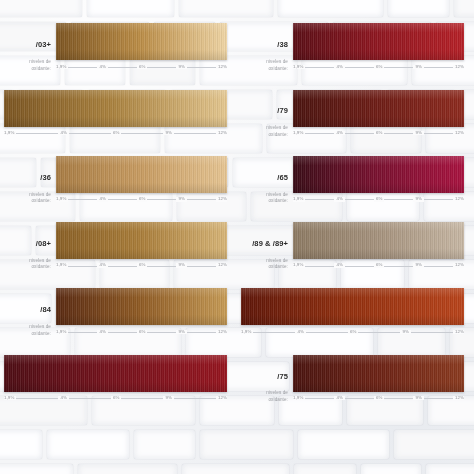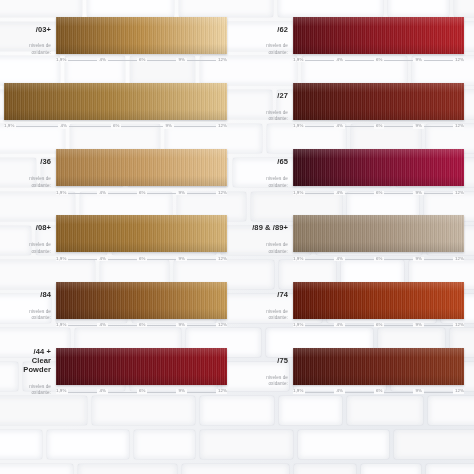--- a/index.html
+++ b/index.html
@@ -36,21 +36,21 @@
     display:grid;
     grid-template-columns:1fr 1fr;
     grid-template-rows:repeat(7,1fr);
     padding:6px 0 4px 0;
     box-sizing:border-box;
   }
 
   .swatch-row{
     position:relative;
     display:flex;
-    align-items:center;
+    align-items:flex-end;
     padding:0 10px 0 4px;
     box-sizing:border-box;
   }
 
   
   .row-labels{
     width:52px;
     flex:0 0 52px;
     text-align:right;
     padding-right:5px;
@@ -257,21 +257,21 @@
           <span class="tick first">1,9%</span>
           <span class="tick">4%</span>
           <span class="tick">6%</span>
           <span class="tick">9%</span>
           <span class="tick last">12%</span>
         </div>
       </div>
     </div>
     <div class="swatch-row">
       <div class="row-labels">
-        <div class="shade-code">/62</div>
+        <div class="shade-code">/38</div>
         <div class="oxidant-note">
           <div>niveles de</div>
           <div>oxidante:</div>
         </div>
       </div>
       <div class="row-main">
         <div class="swatch" style="background: linear-gradient(90deg, rgb(90, 15, 22) 0%, rgb(141, 22, 32) 48%, rgb(181, 32, 39) 100%);"></div>
         <div class="scale">
           <div class="scale-line"></div>
           <span class="tick first">1,9%</span>
@@ -290,21 +290,21 @@
           <span class="tick first">1,9%</span>
           <span class="tick">4%</span>
           <span class="tick">6%</span>
           <span class="tick">9%</span>
           <span class="tick last">12%</span>
         </div>
       </div>
     </div>
     <div class="swatch-row">
       <div class="row-labels">
-        <div class="shade-code">/27</div>
+        <div class="shade-code">/79</div>
         <div class="oxidant-note">
           <div>niveles de</div>
           <div>oxidante:</div>
         </div>
       </div>
       <div class="row-main">
         <div class="swatch" style="background: linear-gradient(90deg, rgb(75, 20, 16) 0%, rgb(109, 29, 22) 48%, rgb(141, 42, 30) 100%);"></div>
         <div class="scale">
           <div class="scale-line"></div>
           <span class="tick first">1,9%</span>
@@ -409,48 +409,33 @@
           <div class="scale-line"></div>
           <span class="tick first">1,9%</span>
           <span class="tick">4%</span>
           <span class="tick">6%</span>
           <span class="tick">9%</span>
           <span class="tick last">12%</span>
         </div>
       </div>
     </div>
     <div class="swatch-row">
-      <div class="row-labels">
-        <div class="shade-code">/74</div>
-        <div class="oxidant-note">
-          <div>niveles de</div>
-          <div>oxidante:</div>
-        </div>
-      </div>
       <div class="row-main">
         <div class="swatch" style="background: linear-gradient(90deg, rgb(94, 22, 9) 0%, rgb(146, 48, 15) 48%, rgb(184, 67, 26) 100%);"></div>
         <div class="scale">
           <div class="scale-line"></div>
           <span class="tick first">1,9%</span>
           <span class="tick">4%</span>
           <span class="tick">6%</span>
           <span class="tick">9%</span>
           <span class="tick last">12%</span>
         </div>
       </div>
     </div>
     <div class="swatch-row">
-      <div class="row-labels">
-        <div class="shade-code">/44 +
-Clear Powder</div>
-        <div class="oxidant-note">
-          <div>niveles de</div>
-          <div>oxidante:</div>
-        </div>
-      </div>
       <div class="row-main">
         <div class="swatch" style="background: linear-gradient(90deg, rgb(77, 13, 20) 0%, rgb(117, 18, 28) 48%, rgb(149, 21, 31) 100%);"></div>
         <div class="scale">
           <div class="scale-line"></div>
           <span class="tick first">1,9%</span>
           <span class="tick">4%</span>
           <span class="tick">6%</span>
           <span class="tick">9%</span>
           <span class="tick last">12%</span>
         </div>

